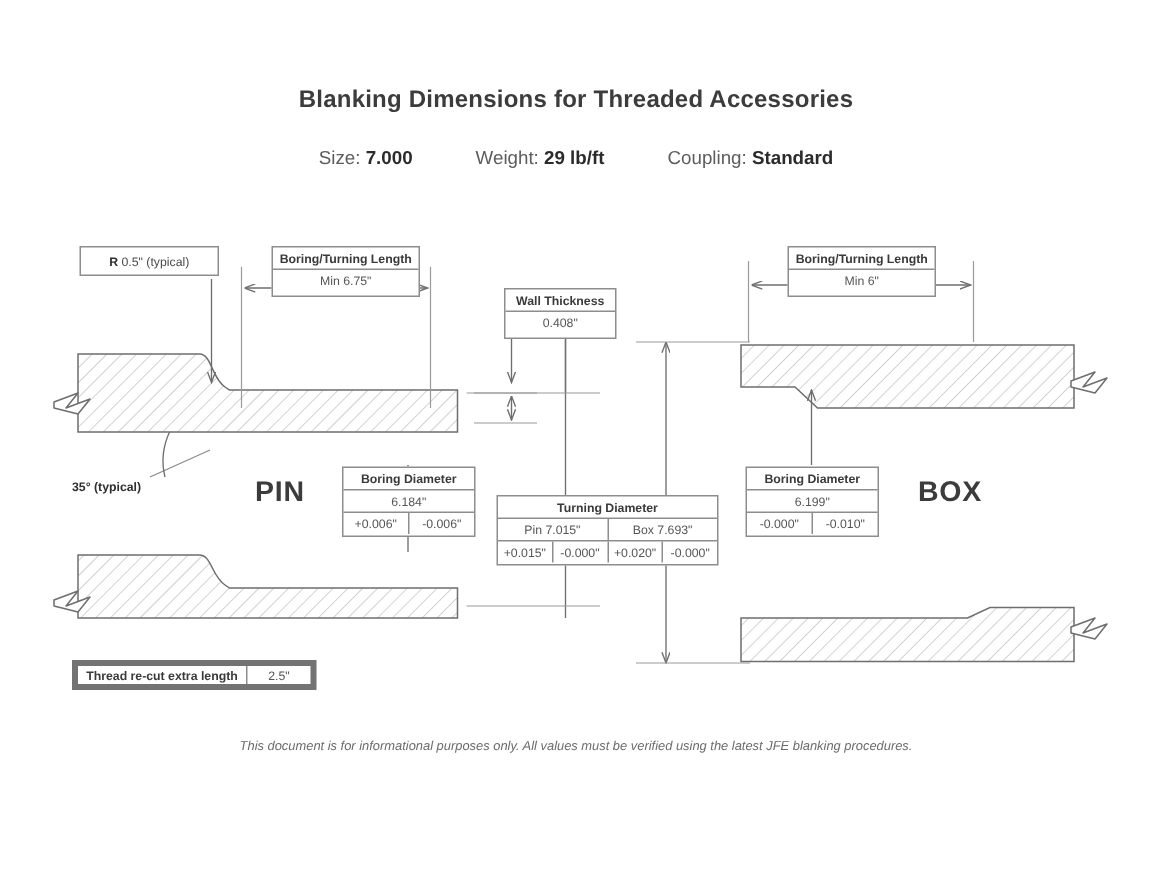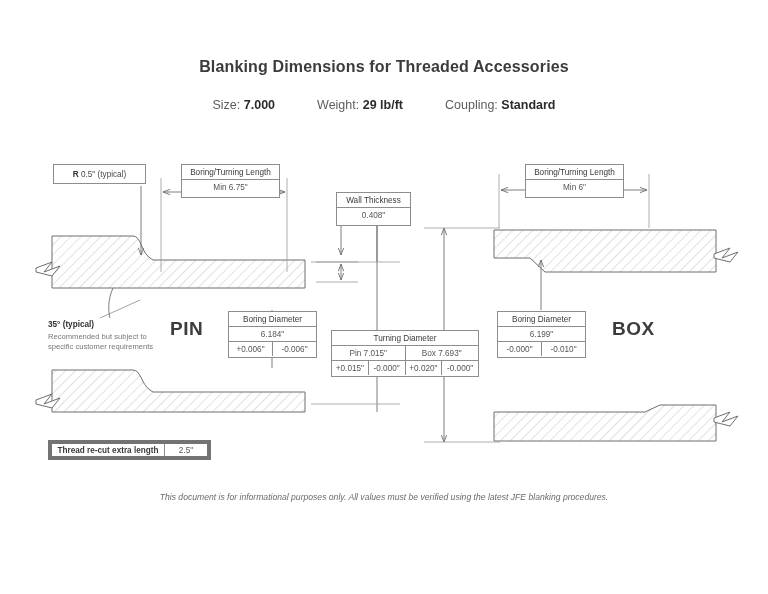--- a/index.html
+++ b/index.html
@@ -29,21 +29,21 @@
 
   
   #draw{position:absolute;left:0;top:0;width:768px;height:594px;}
 
   
   .dbox{
     position:absolute;background:#fff;border:1px solid #8d8d8d;
     font-size:8.2px;color:#4a4a4a;box-sizing:border-box;
   }
   .dbox .hd{
-    border-bottom:1px solid #8d8d8d;text-align:center;font-weight:normal;
+    border-bottom:1px solid #8d8d8d;text-align:center;font-weight:bold;
     color:#3a3a3a;padding:2.5px 0 2.5px;font-size:8.2px;
   }
   .dbox .val{text-align:center;padding:2.5px 0;color:#555;}
   .dbox .row{display:flex;border-top:1px solid #8d8d8d;}
   .dbox .row .cell{flex:1;text-align:center;padding:2.5px 0;color:#555;}
   .dbox .row .cell + .cell{border-left:1px solid #8d8d8d;}
   .dbox .split{display:flex;}
   .dbox .split .half{flex:1;text-align:center;padding:2.5px 0;color:#555;}
   .dbox .split .half + .half{border-left:1px solid #8d8d8d;}
 
@@ -240,24 +240,20 @@
     </div>
   </div>
 
   <div class="rowbox" style="left:48px;top:440px;width:163px;height:20px;">
     <div class="lab">Thread re-cut extra length</div>
     <div class="v">2.5"</div>
   </div>
 
   <div class="ann-angle">
     <div class="a-title">35° (typical)</div>
-    <div class="a-sub">
-      <div>Recommended but subject to</div>
-      <div>specific customer requirements</div>
-    </div>
   </div>
 
   <div class="big-label" id="pin-label">PIN</div>
   <div class="big-label" id="box-label">BOX</div>
 
   <div class="footer">This document is for informational purposes only. All values must be verified using the latest JFE blanking procedures.</div>
 
 </div>
 
 </body></html>

